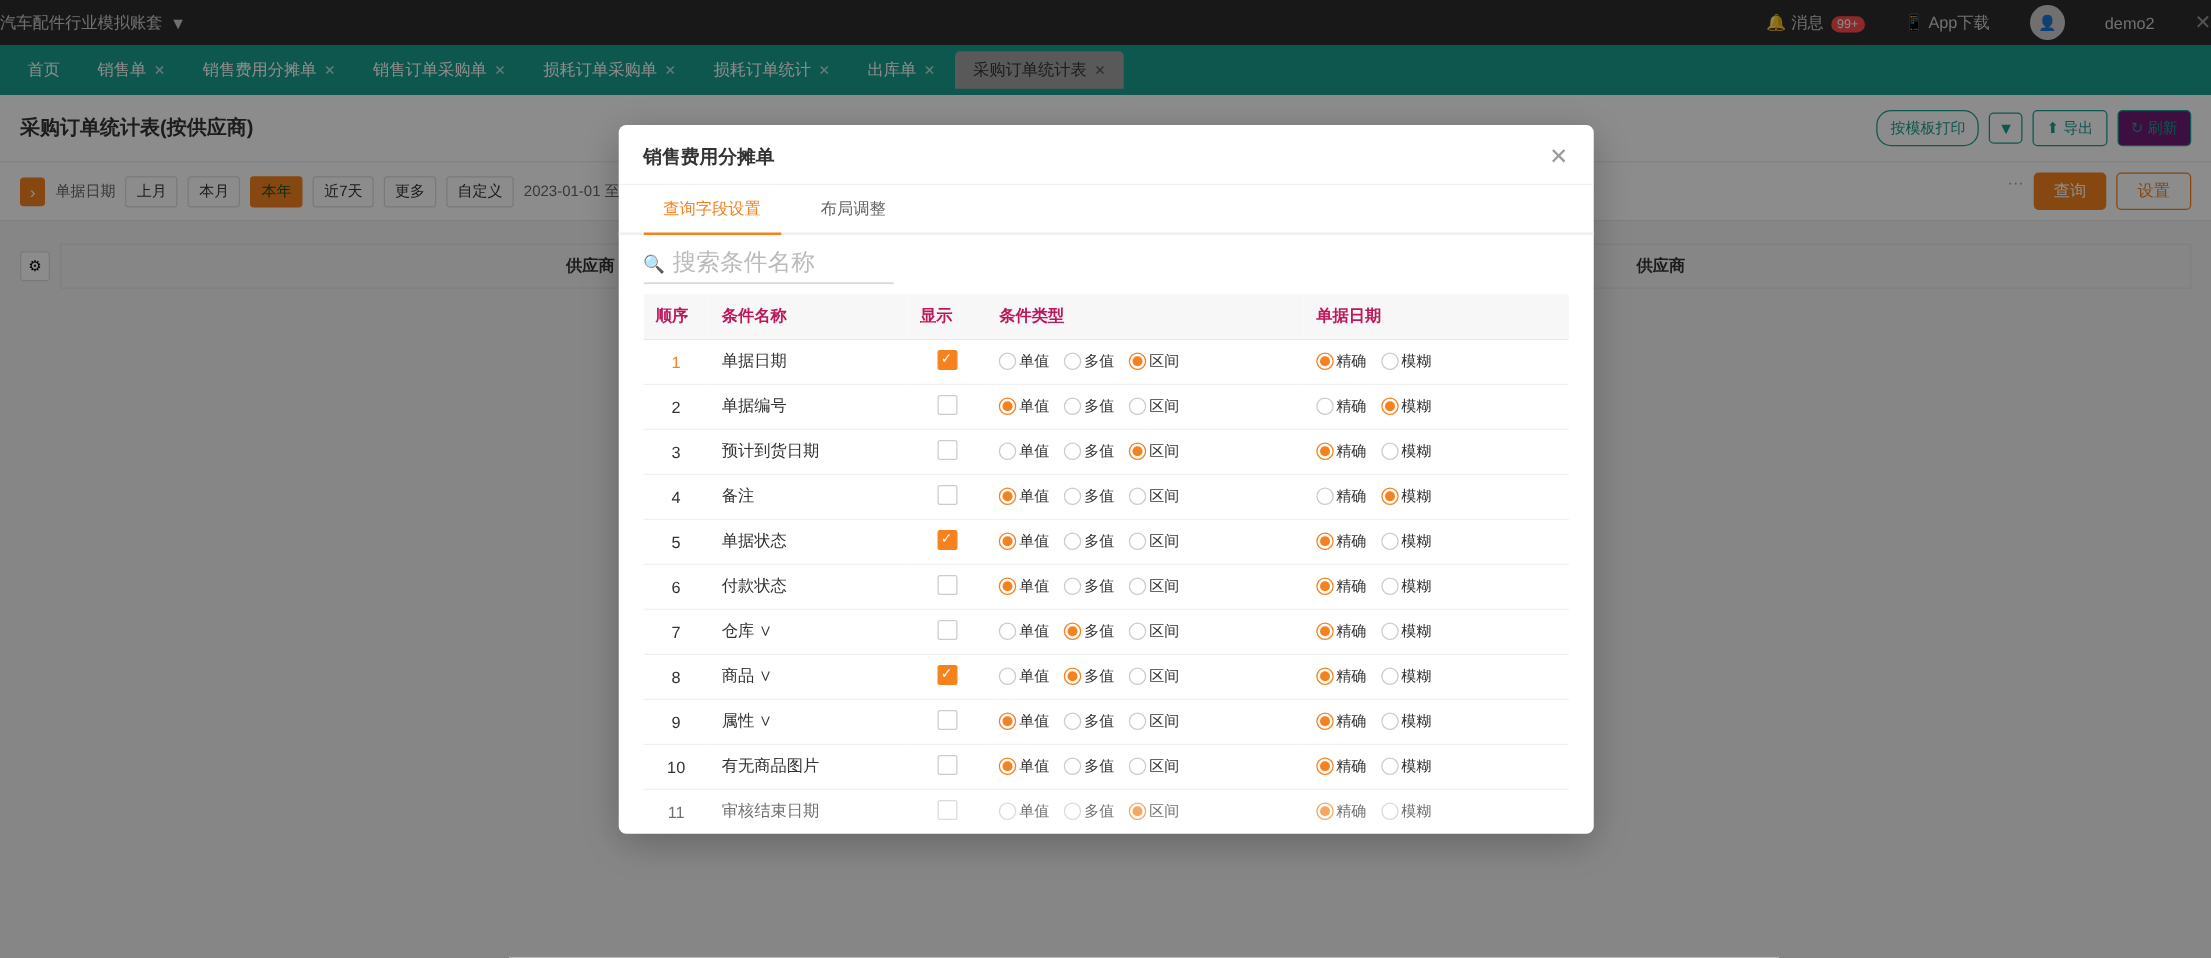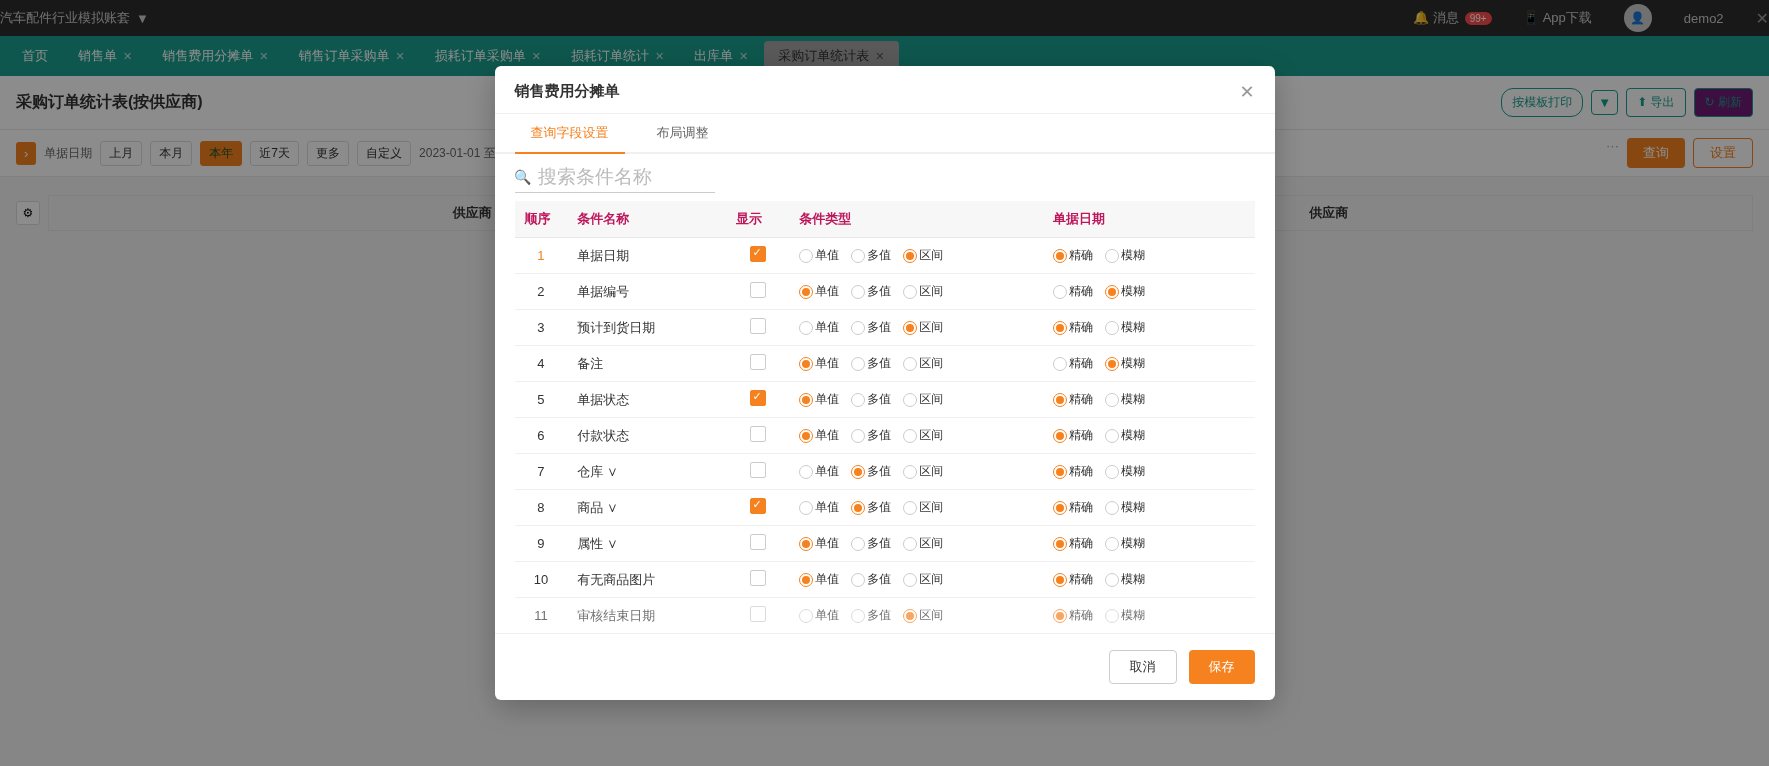--- a/index.html
+++ b/index.html
@@ -867,18 +867,14 @@
                     <span class="radio-circle"></span>
                     <span class="radio-label">模糊</span>
                   </label>
                 </div>
               </td>
             </tr>
           </tbody>
       </table>
     </div>
 
-    <div class="modal-footer">
-      <button class="btn-cancel">取消</button>
-      <button class="btn-save">保存</button>
-    </div>
   </div>
 </div>
 
 </body></html>

